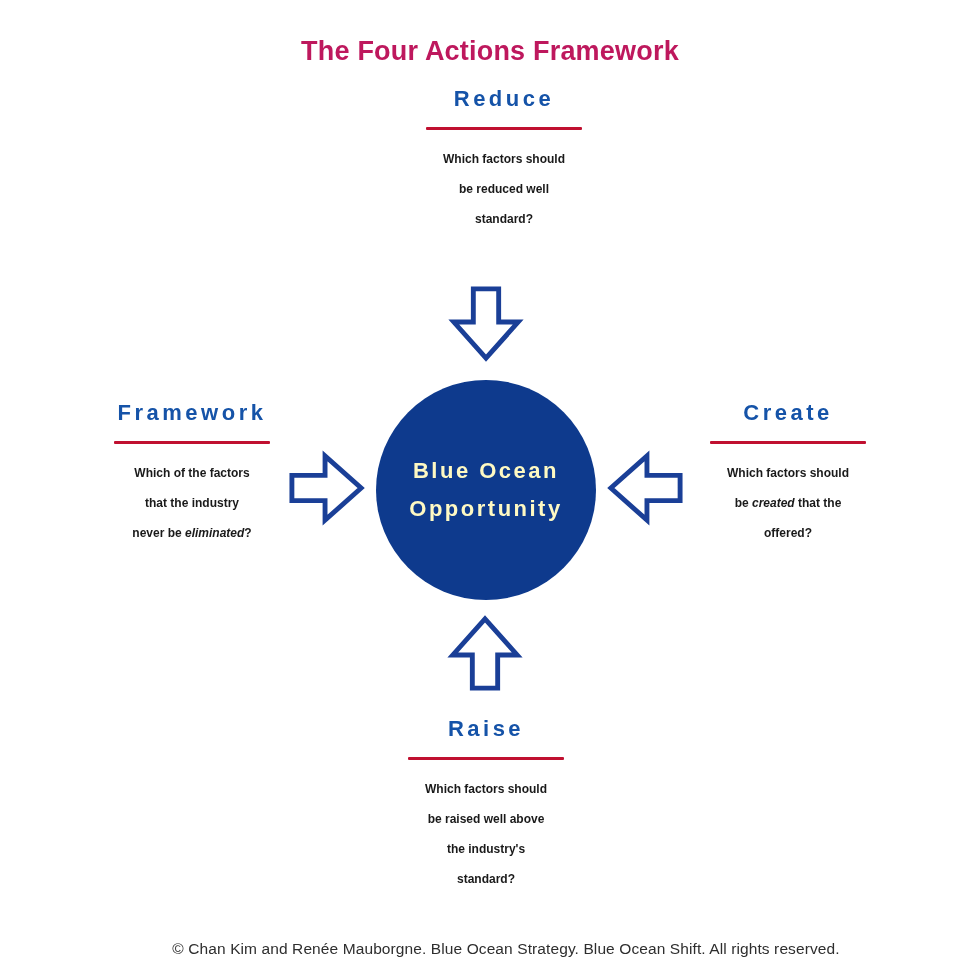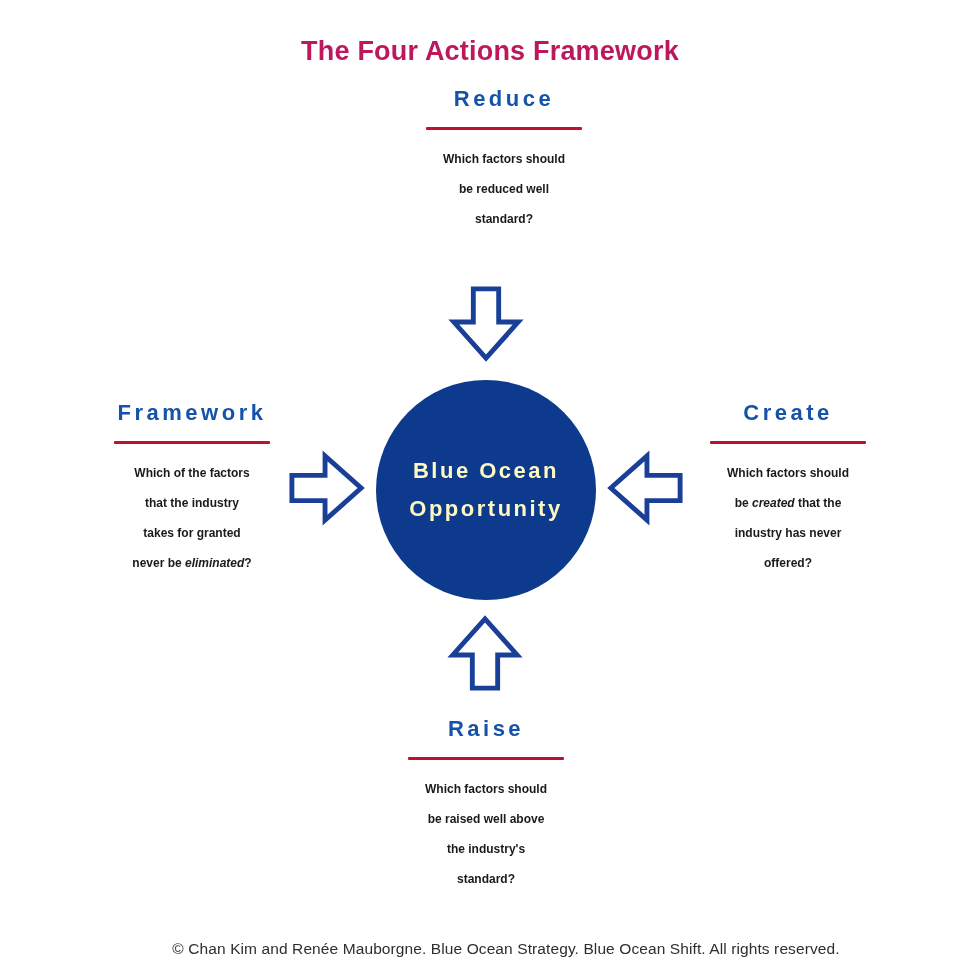--- a/index.html
+++ b/index.html
@@ -91,32 +91,30 @@
         <div><span>standard?</span></div>
       </div>
   </div>
 
   <div class="section sec-eliminate">
     <div class="section-heading">Framework</div>
     <div class="rule"></div>
     <div class="paragraph">
         <div><span>Which of the factors</span></div>
         <div><span>that the industry</span></div>
-        <div><span>takes for granted</span></div>
         <div><span>never be </span><em>eliminated</em><span>?</span></div>
       </div>
   </div>
 
   <div class="section sec-create">
     <div class="section-heading">Create</div>
     <div class="rule"></div>
     <div class="paragraph">
         <div><span>Which factors should</span></div>
         <div><span>be </span><em>created</em><span> that the</span></div>
-        <div><span>industry has never</span></div>
         <div><span>offered?</span></div>
       </div>
   </div>
 
   <div class="section sec-raise">
     <div class="section-heading">Raise</div>
     <div class="rule"></div>
     <div class="paragraph">
         <div><span>Which factors should</span></div>
         <div><span>be raised well above</span></div>

